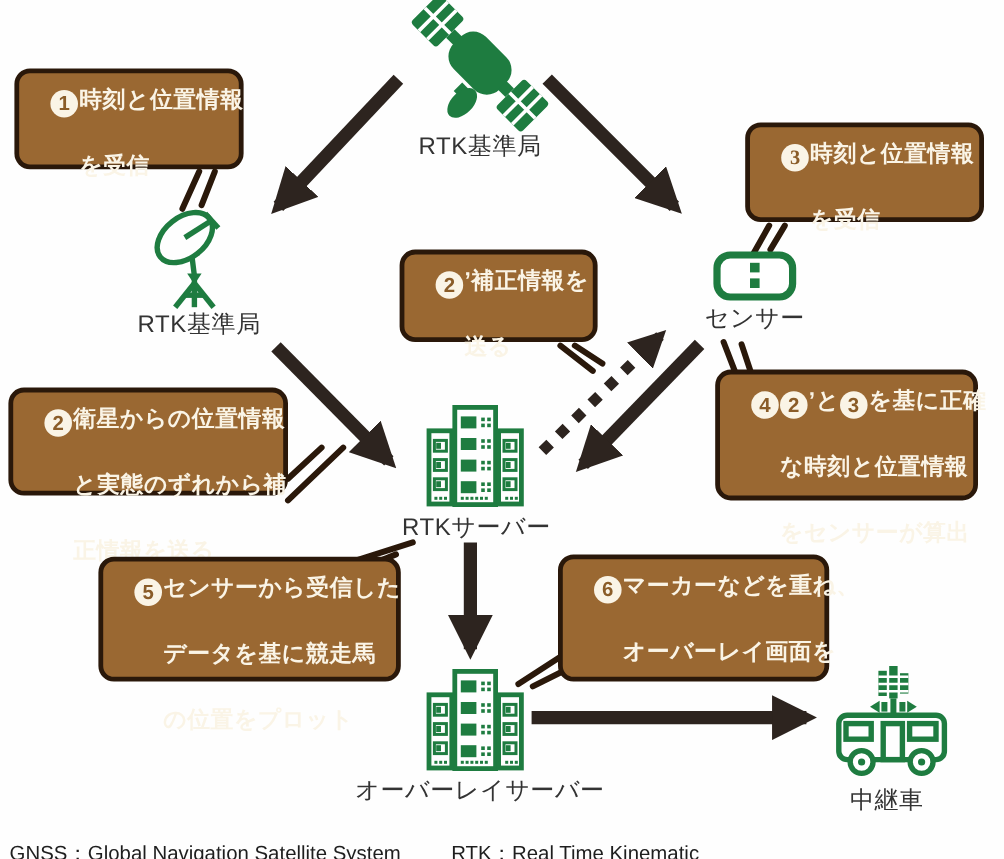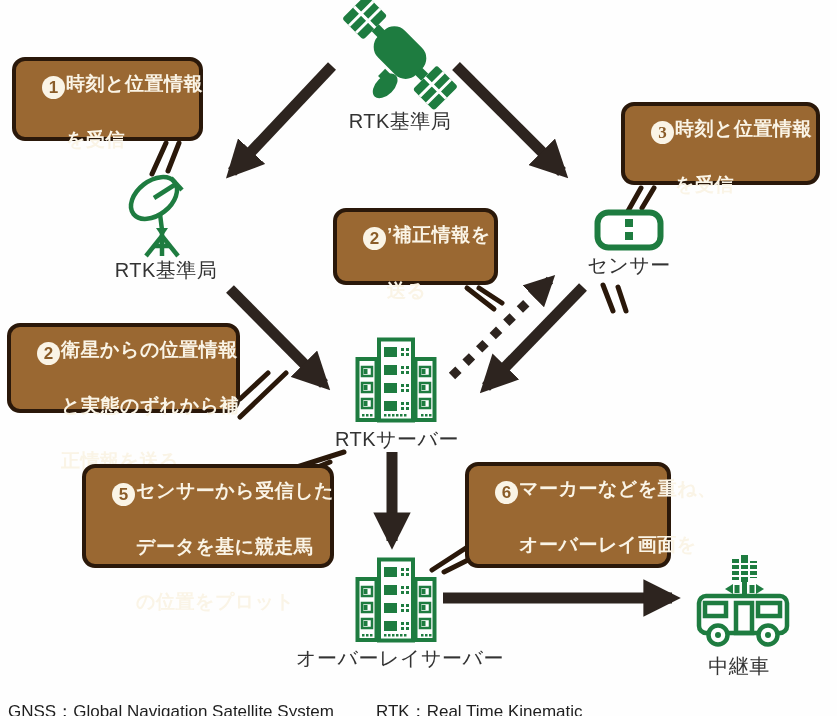--- a/index.html
+++ b/index.html
@@ -224,26 +224,31 @@
     </div>
   <div class="callout" style="left:333px;top:208px;width:165px;height:77px;">
       <div class="cl-line"><span class="cnum">2</span>’補正情報を</div>
       <div class="cl-line cont">送る</div>
     </div>
   <div class="callout" style="left:7px;top:323px;width:233px;height:90px;">
       <div class="cl-line"><span class="cnum">2</span>衛星からの位置情報</div>
       <div class="cl-line cont">と実態のずれから補</div>
       <div class="cl-line cont">正情報を送る</div>
     </div>
+  <div class="callout" style="left:596px;top:308px;width:219px;height:109px;">
+      <div class="cl-line"><span class="cnum">4</span><span class="cnum">2</span>’と<span class="cnum">3</span>を基に正確</div>
+      <div class="cl-line cont">な時刻と位置情報</div>
+      <div class="cl-line cont">をセンサーが算出</div>
+    </div>
   <div class="callout" style="left:82px;top:464px;width:252px;height:104px;">
       <div class="cl-line"><span class="cnum">5</span>センサーから受信した</div>
       <div class="cl-line cont">データを基に競走馬</div>
       <div class="cl-line cont">の位置をプロット</div>
     </div>
-  <div class="callout" style="left:465px;top:462px;width:206px;height:106px;">
+  <div class="callout" style="left:465px;top:462px;width:226px;height:106px;">
       <div class="cl-line"><span class="cnum">6</span>マーカーなどを重ね、</div>
       <div class="cl-line cont">オーバーレイ画面を</div>
     </div>
 
   <div id="footer">
     <span>GNSS：Global Navigation Satellite System</span><span class="sep"></span><span>RTK：Real Time Kinematic</span>
   </div>
 
 </div>
 

